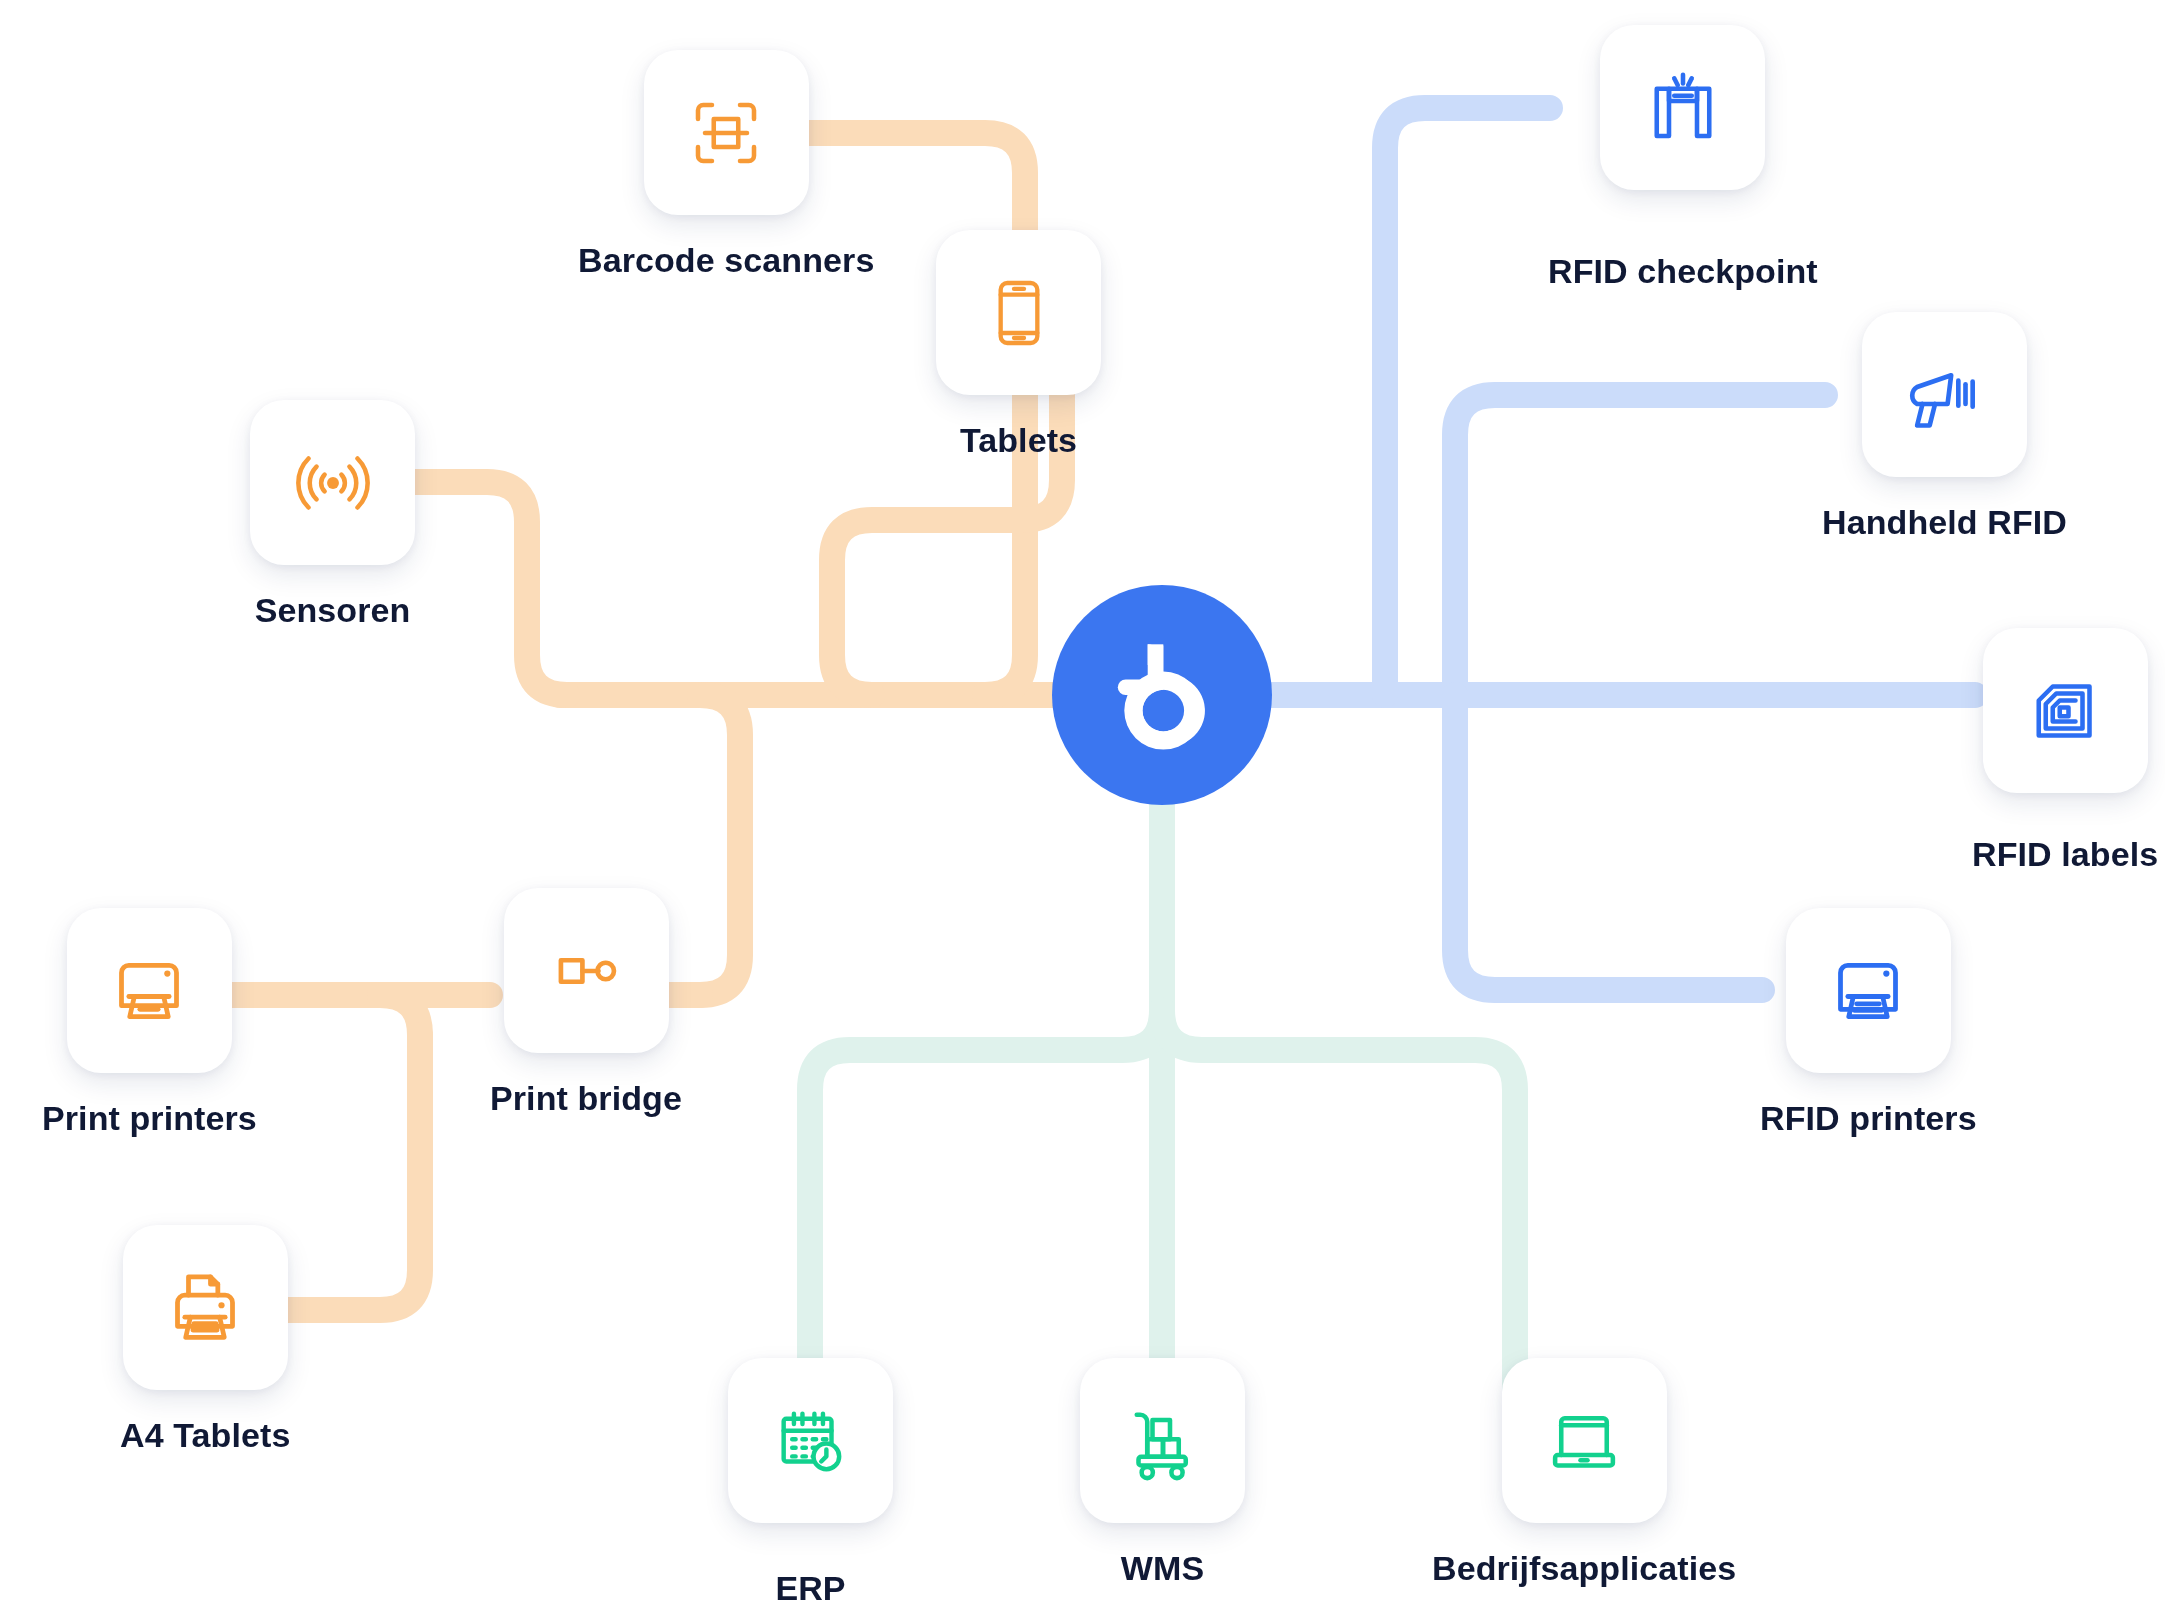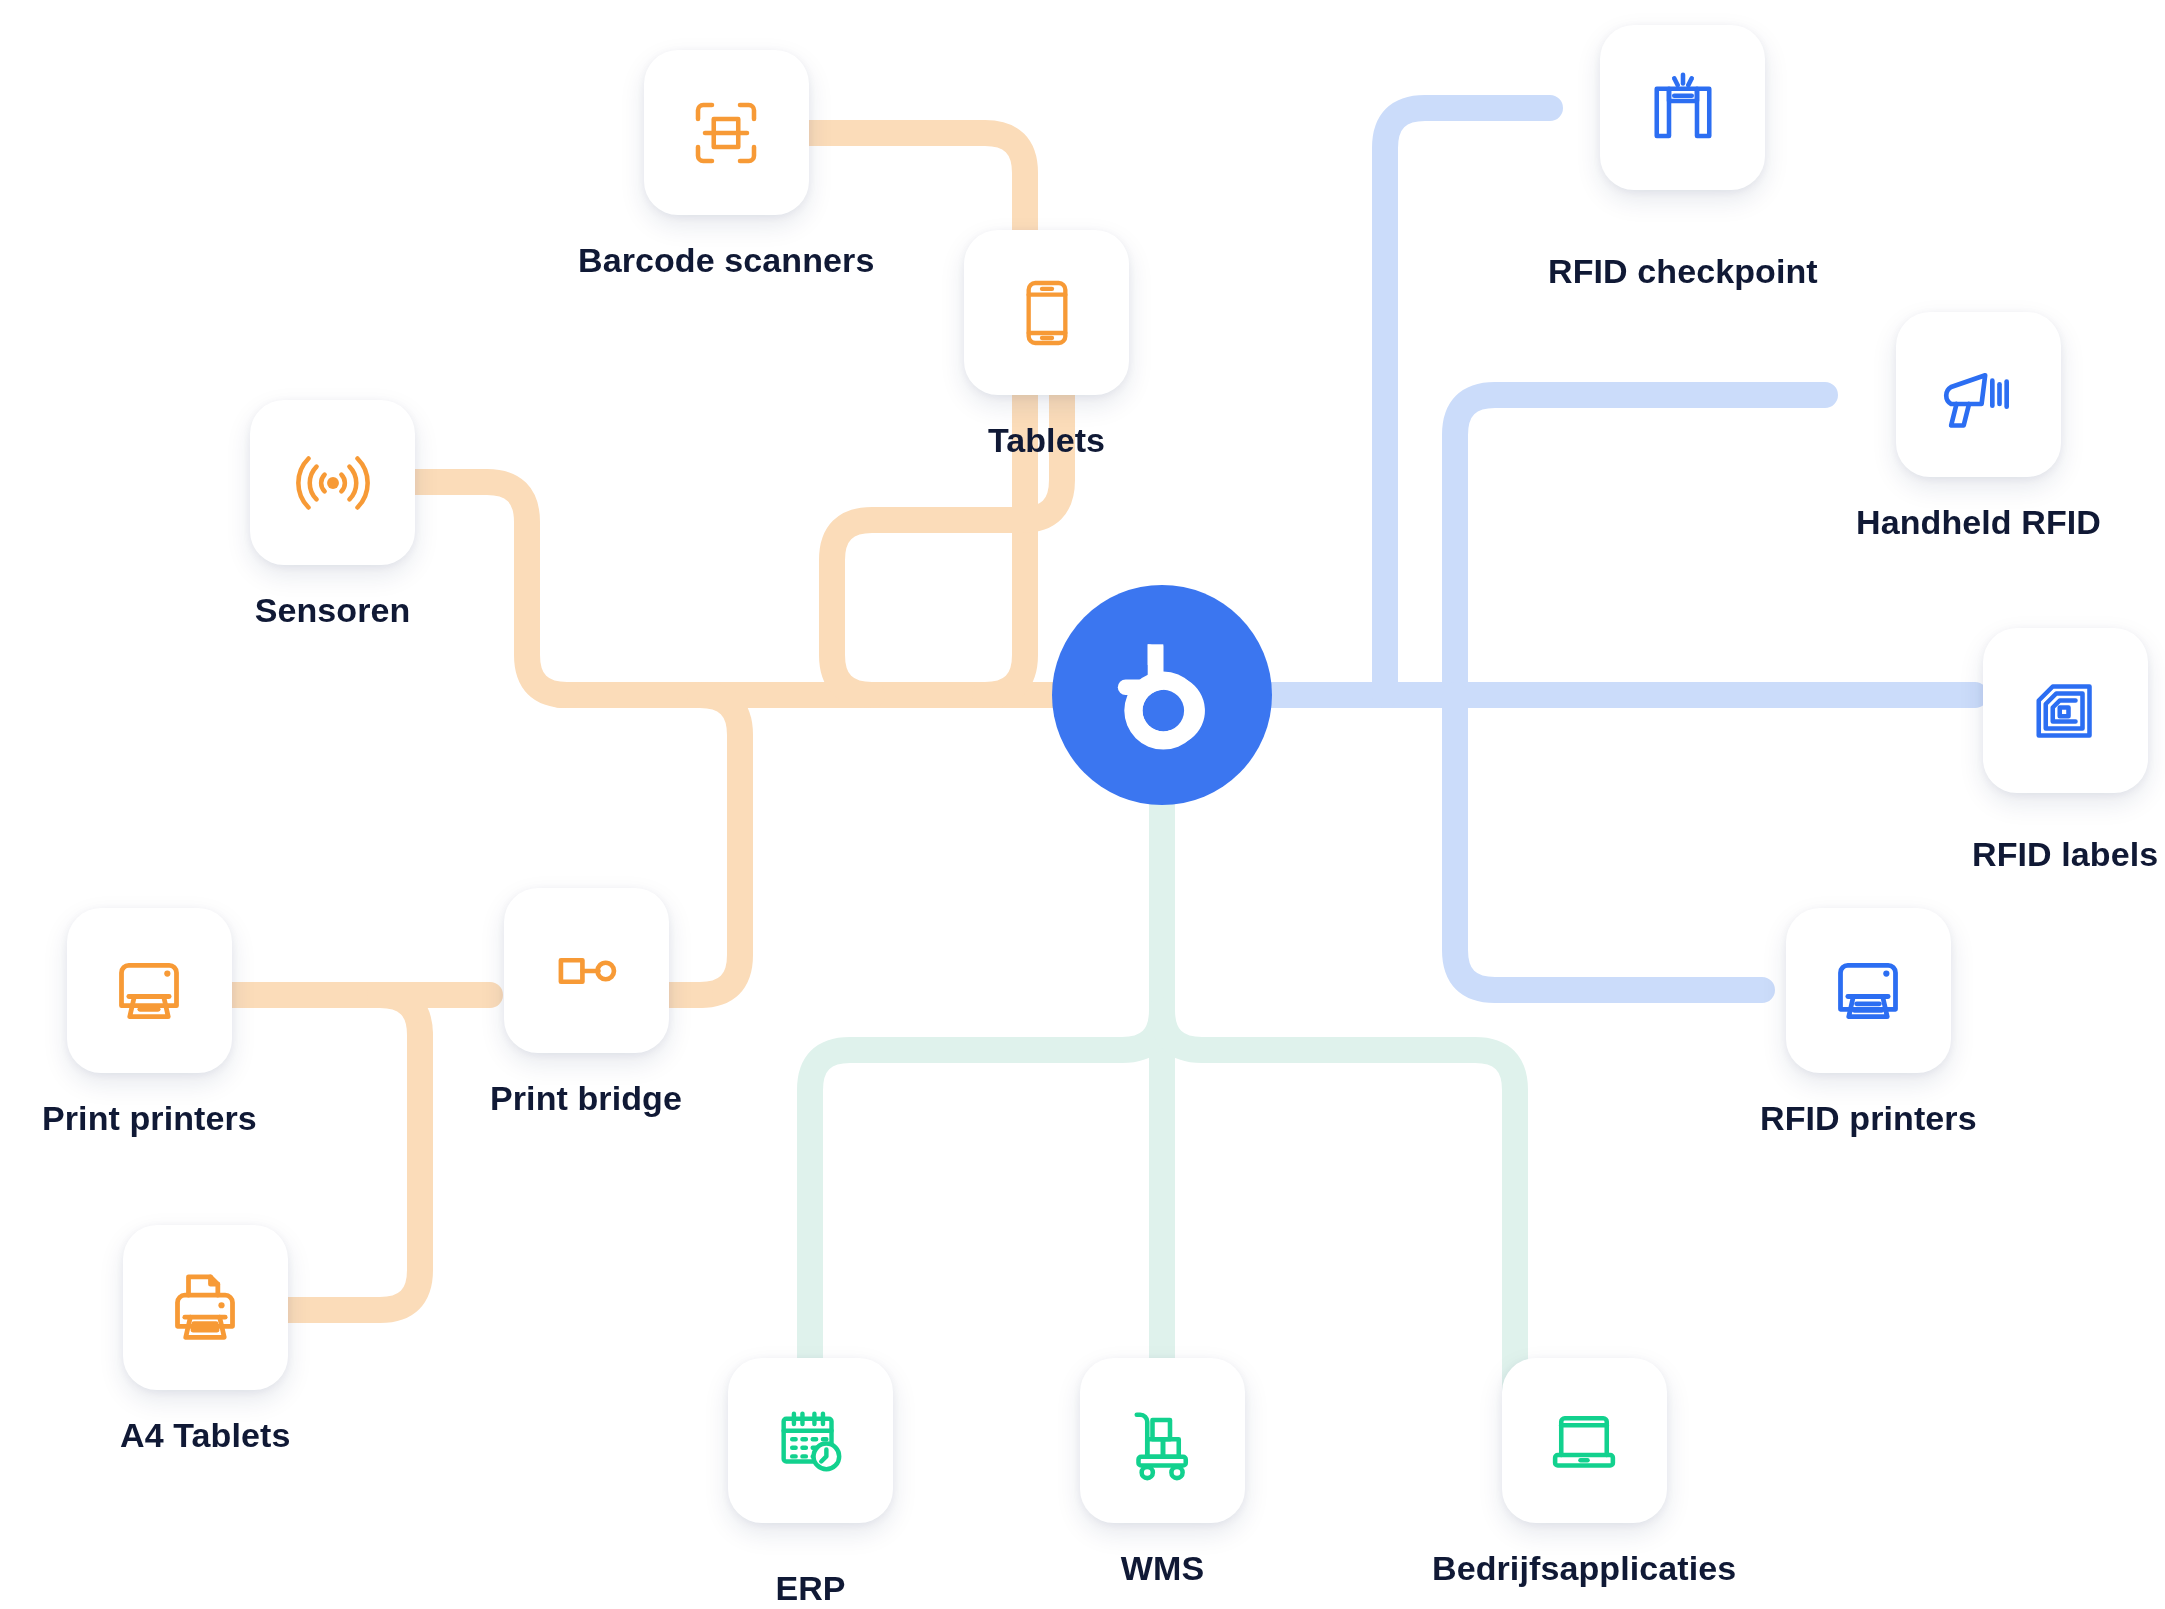--- a/index.html
+++ b/index.html
@@ -22,27 +22,27 @@
     font-size:34px;font-weight:bold;color:#101935;letter-spacing:.1px;
   }
 
   .hub{
     position:absolute;width:220px;height:220px;border-radius:50%;
     background:#3B76F0;display:flex;align-items:center;justify-content:center;
   }
 
   
   #n-barcode   {left:578px; top:50px;}
-  #n-tablets   {left:964px; top:230px;justify-content:center;}
+  #n-tablets   {left:936px; top:230px;justify-content:center;}
   #n-sensoren  {left:250px; top:400px;}
   #n-labelpr   {left:42px;  top:908px;}
   #n-bridge    {left:490px; top:888px;}
   #n-a4        {left:120px; top:1225px;}
   #n-checkpoint{left:1548px;top:25px;gap:36px;}
-  #n-handheld  {left:1822px;top:312px;margin-left:34px;}
+  #n-handheld  {left:1822px;top:312px;}
   #n-rfidlabels{left:1972px;top:628px;gap:16px;}
   #n-rfidpr    {left:1760px;top:908px;}
   #n-erp       {left:728px; top:1358px;gap:20px;}
   #n-wms       {left:1080px;top:1358px;}
   #n-bedrijf   {left:1432px;top:1358px;}
   #hub         {left:1052px;top:585px;}
 </style>
 </head>
 <body>
 

